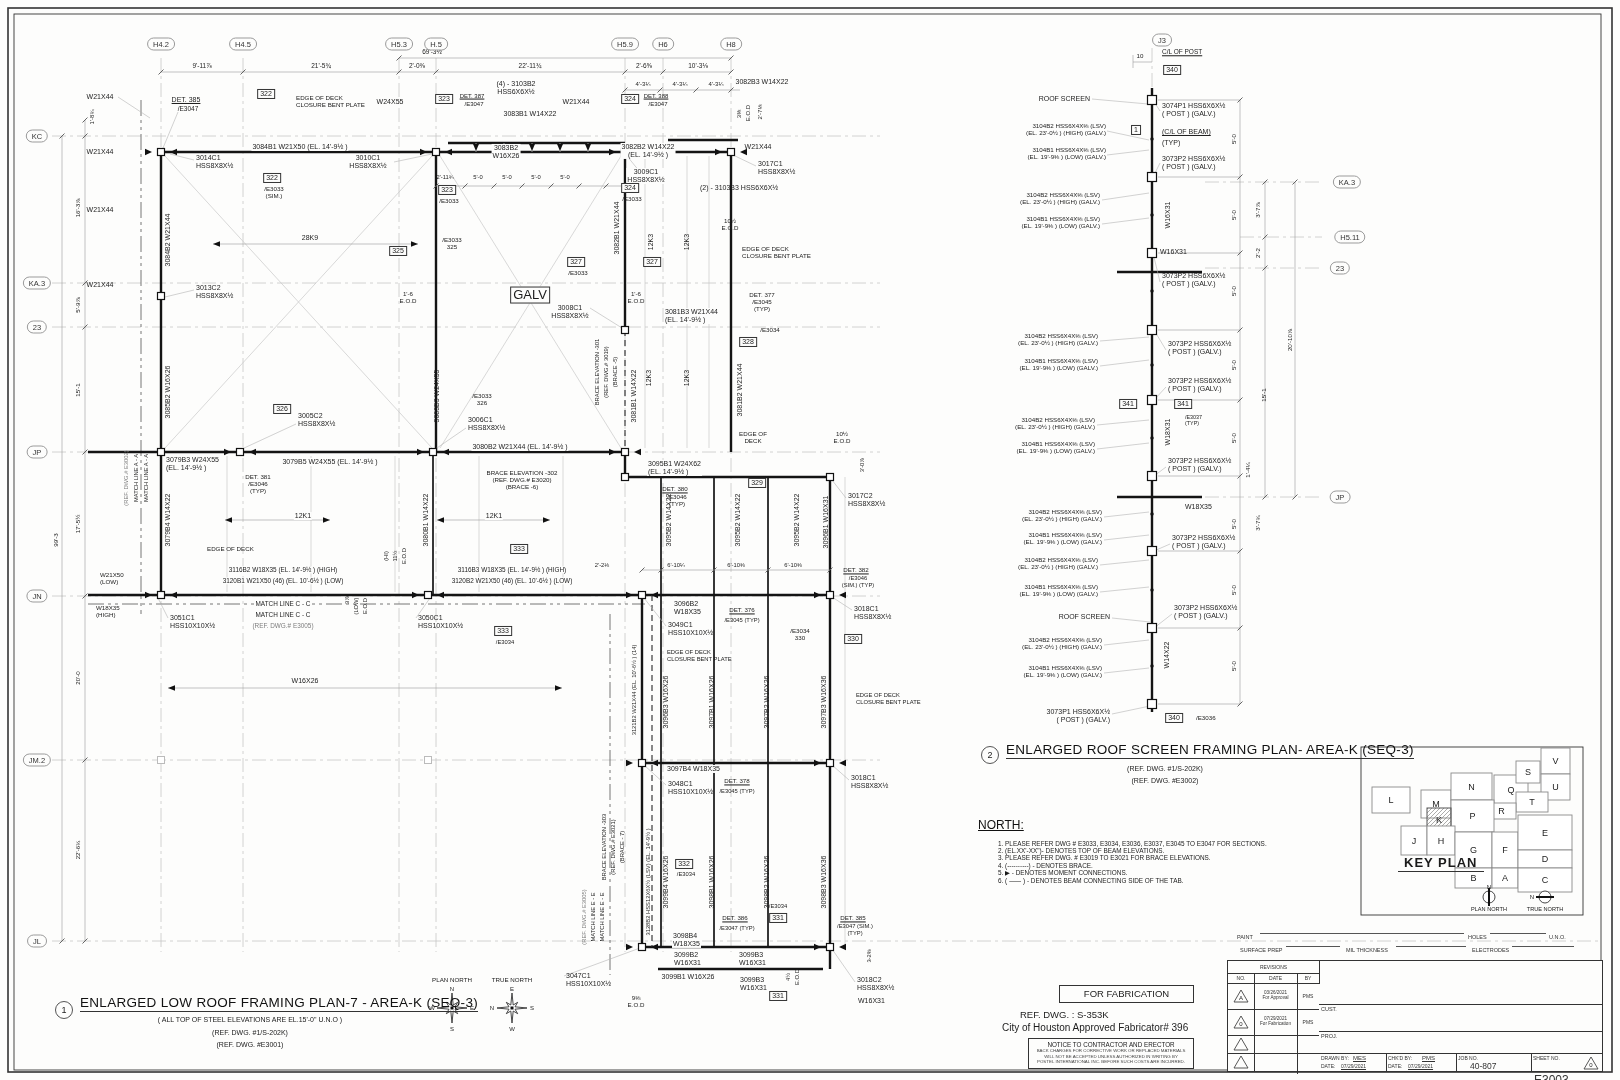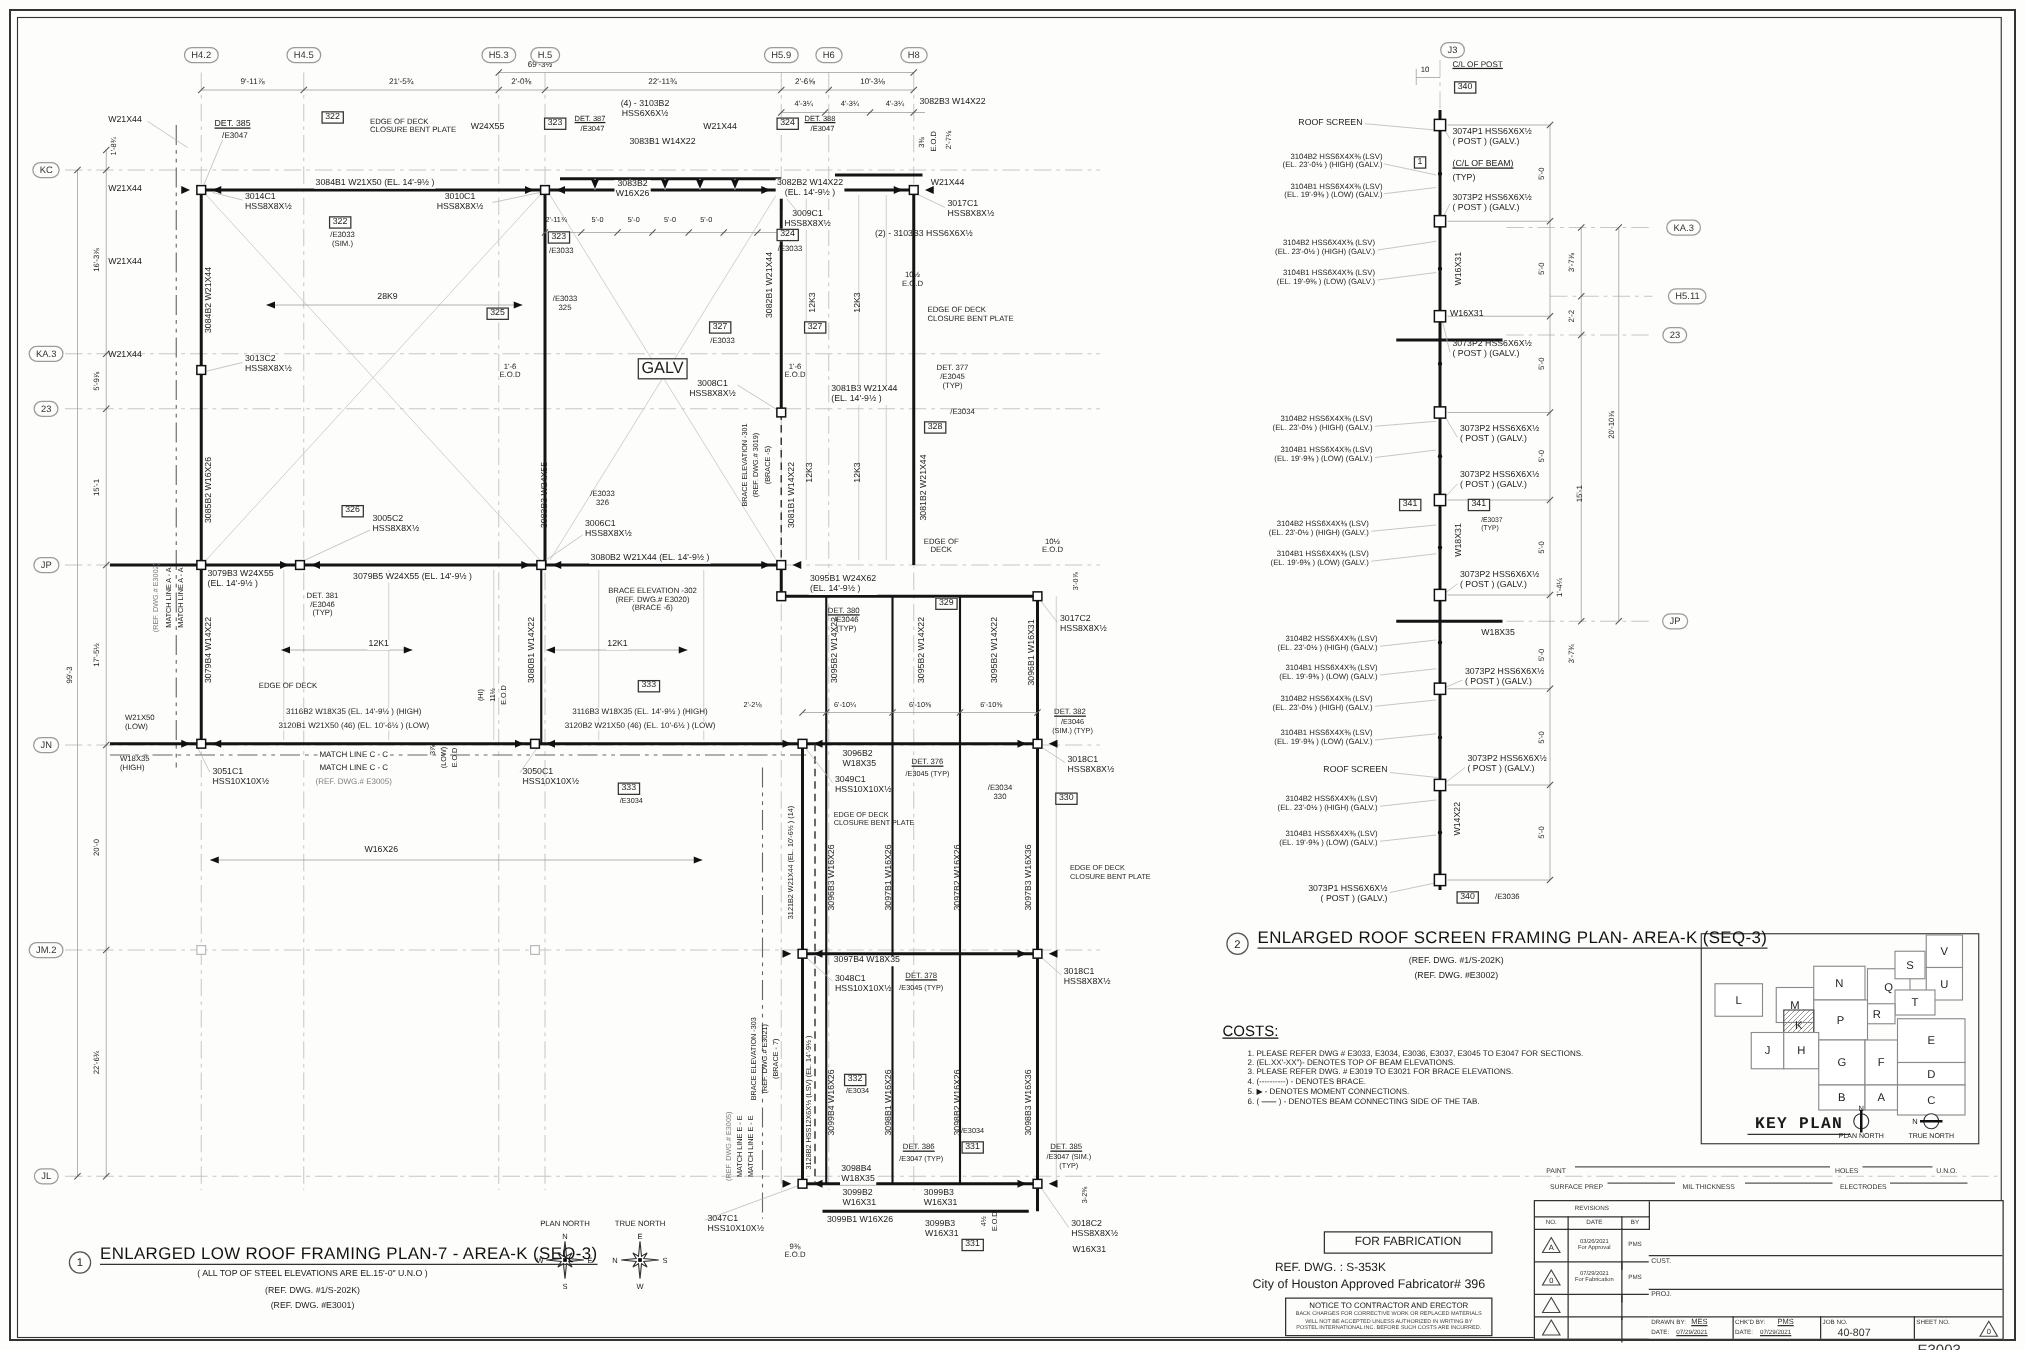--- a/index.html
+++ b/index.html
@@ -750,31 +750,31 @@
   <div class="psub" style="left:250px;top:1029px;">(REF. DWG. #1/S-202K)</div>
   <div class="psub" style="left:250px;top:1041px;">(REF. DWG. #E3001)</div>
   <div class="tinylabel" style="left:452px;top:976px;">PLAN NORTH</div>
   <div class="tinylabel" style="left:512px;top:976px;">TRUE NORTH</div>
 
   <div class="pcircle" style="left:981px;top:746px;">2</div>
   <div class="ptitle" style="left:1006px;top:742px;">ENLARGED ROOF SCREEN FRAMING PLAN- AREA-K (SEQ-3)</div>
   <div class="psub" style="left:1165px;top:765px;">(REF. DWG. #1/S-202K)</div>
   <div class="psub" style="left:1165px;top:777px;">(REF. DWG. #E3002)</div>
 
-  <div class="notes-h" style="left:978px;top:818px;">COSTS:</div>
+  <div class="notes-h" style="left:978px;top:818px;">NORTH:</div>
   <div id="notes-list">
       <div class="note" style="left: 998px; top: 840px;">1. PLEASE REFER DWG # E3033, E3034, E3036, E3037, E3045 TO E3047 FOR SECTIONS.</div>
       <div class="note" style="left: 998px; top: 847.2px;">2. (EL.XX'-XX")- DENOTES TOP OF BEAM ELEVATIONS.</div>
       <div class="note" style="left: 998px; top: 854.4px;">3. PLEASE REFER DWG. # E3019 TO E3021 FOR BRACE ELEVATIONS.</div>
       <div class="note" style="left: 998px; top: 861.6px;">4. (----------) - DENOTES BRACE.</div>
       <div class="note" style="left: 998px; top: 868.8px;">5. ▶ - DENOTES MOMENT CONNECTIONS.</div>
       <div class="note" style="left: 998px; top: 876px;">6. ( ⸺ ) - DENOTES BEAM CONNECTING SIDE OF THE TAB.</div>
     </div>
 
-  <div class="keyplan-title" style="left:1398px;top:891px;font-family:Liberation Mono, monospace;">KEY PLAN</div>
+  <div class="keyplan-title" style="left:1398px;top:855px;">KEY PLAN</div>
   <div class="tinylabel" style="left:1489px;top:906px;font-size:5.6px;">PLAN NORTH</div>
   <div class="tinylabel" style="left:1545px;top:906px;font-size:5.6px;">TRUE NORTH</div>
 
   <div class="stampbox" style="left:1059px;top:985px;width:133px;height:16px;font-size:9.5px;line-height:16px;">FOR FABRICATION</div>
   <div class="lbl a-l" style="left:1020px;top:1015px;font-size:9.5px;">REF. DWG. : S-353K</div>
   <div class="lbl a-l" style="left:1002px;top:1028px;font-size:10px;">City of Houston Approved Fabricator# 396</div>
   <div class="stampbox" style="left:1028px;top:1038px;width:164px;height:29px;">
     <div style="font-size:6.3px;margin-top:2px;">NOTICE TO CONTRACTOR AND ERECTOR</div>
     <div style="font-size:4.4px;white-space:pre-line;line-height:1.25;color:#444;">BACK CHARGES FOR CORRECTIVE WORK OR REPLACED MATERIALS
 WILL NOT BE ACCEPTED UNLESS AUTHORIZED IN WRITING BY

